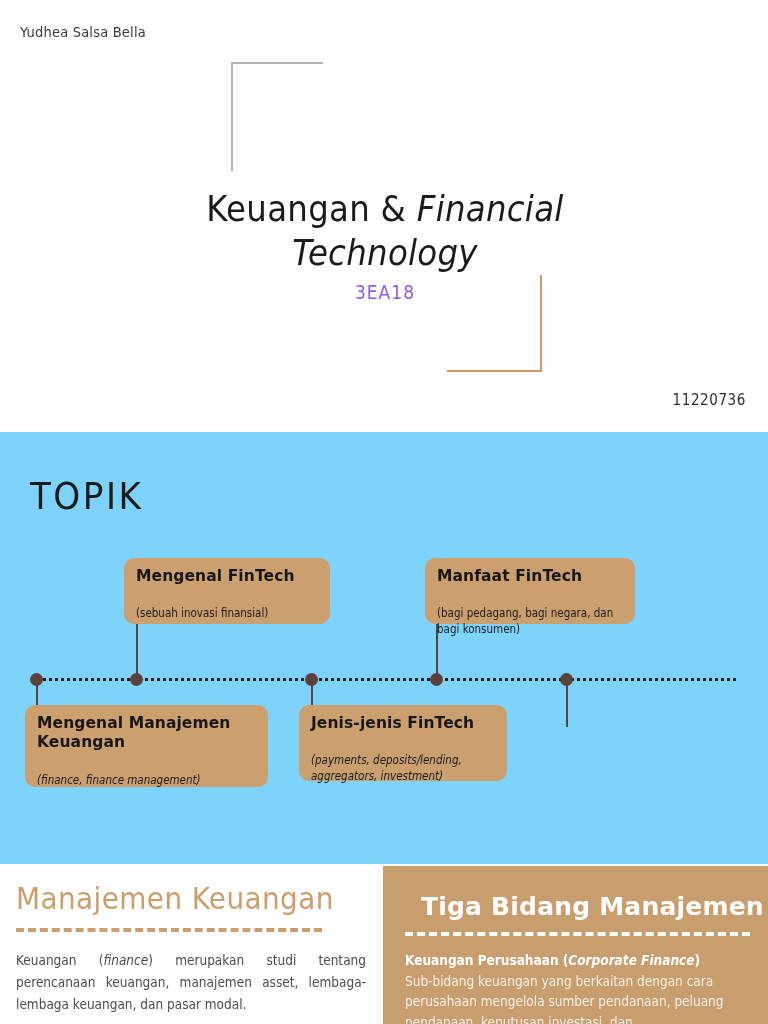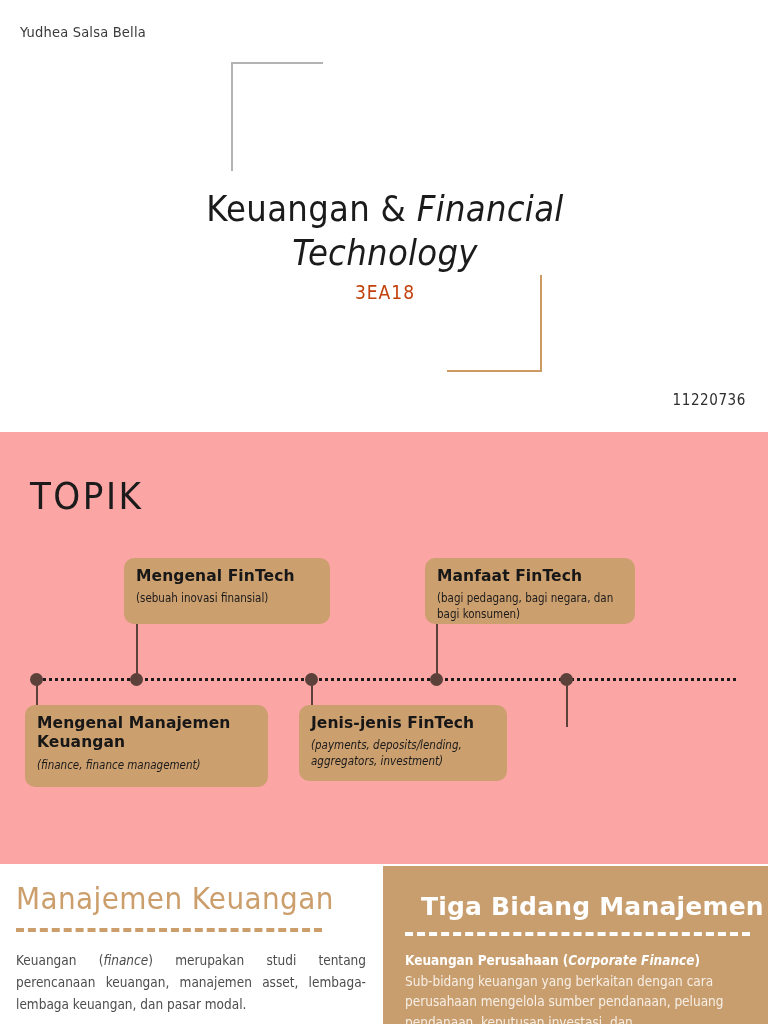--- a/index.html
+++ b/index.html
@@ -58,36 +58,36 @@
     line-height: 1.22;
     letter-spacing: .3px;
     color: #1b1b1b;
     font-weight: 400;
   }
   .title-line .ital { font-style: italic; }
   .title-sub {
     margin-top: 6px;
     font-size: 19px;
     letter-spacing: 1px;
-    color: #c2410c;
+    color: #8b5cf6;
   }
   .student-id {
     position: absolute;
     right: 22px; top: 391px;
     font-size: 15px;
     letter-spacing: .6px;
     color: #2d2d2d;
   }
 
   
   #slide-topik {
     position: absolute;
     left: 0; top: 432px;
     width: 768px; height: 432px;
-    background: #fca5a5;
+    background: #7dd3fc;
   }
   .topik-heading {
     position: absolute;
     left: 30px; top: 42px;
     font-size: 38px;
     letter-spacing: 2.5px;
     color: #1b1b1b;
   }
   .timeline-axis {
     position: absolute;
@@ -117,21 +117,21 @@
   }
   .tl-card .card-title {
     font-size: 15.5px;
     font-weight: 700;
     color: #171717;
     line-height: 1.25;
     letter-spacing: .1px;
     font-family: "DejaVu Sans", "Liberation Sans", sans-serif;
   }
   .tl-card .card-sub {
-    margin-top: 5px;
+    margin-top: 20px;
     font-size: 11.5px;
     line-height: 1.33;
     color: #1a1a1a;
     font-family: "DejaVu Sans Condensed", "Liberation Sans Narrow", "Liberation Sans", sans-serif;
   }
   .tl-card .card-sub.ital { font-style: italic; }
 
   
   #slide-mk {
     position: absolute;

